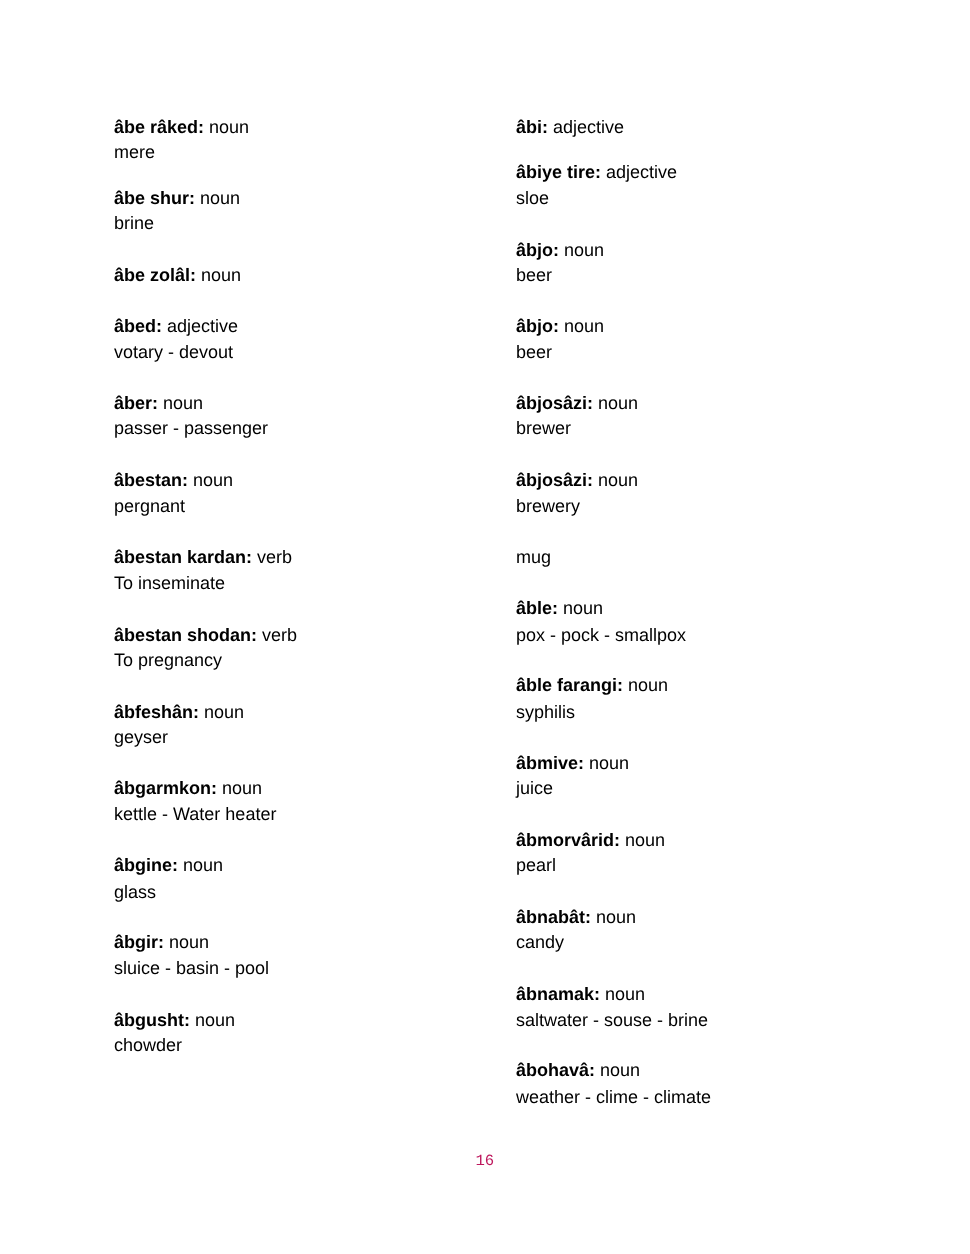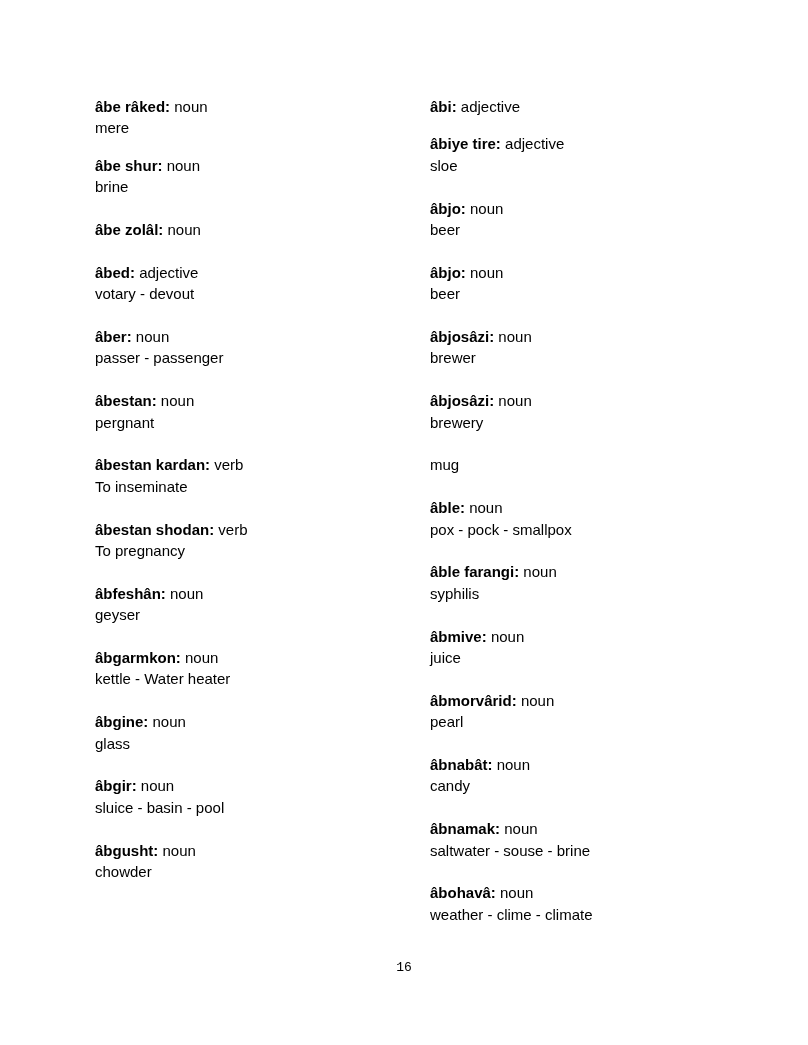--- a/index.html
+++ b/index.html
@@ -46,21 +46,21 @@
     font-weight: 400;
   }
   .pagenum {
     position: absolute;
     top: 960px;
     left: 0;
     width: 100%;
     text-align: center;
     font-family: "Liberation Mono", monospace;
     font-size: 13px;
-    color: #000000;
+    color: #be185d;
   }
 </style>
 </head>
 <body>
 
 <div class="page">
   <div class="content">
     <div class="col">
   <div class="entry">
     <div class="term-line">

